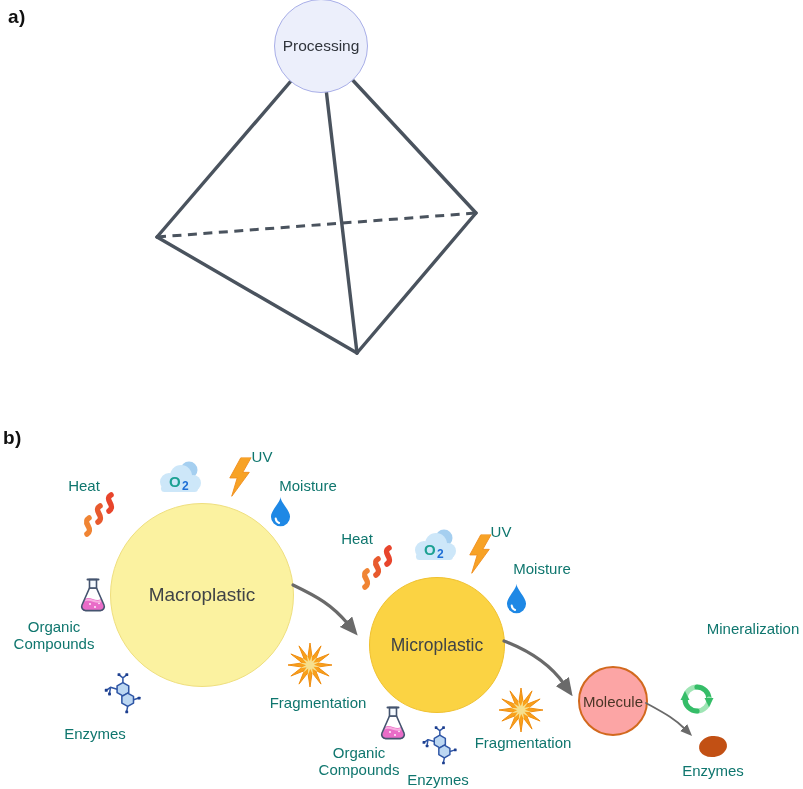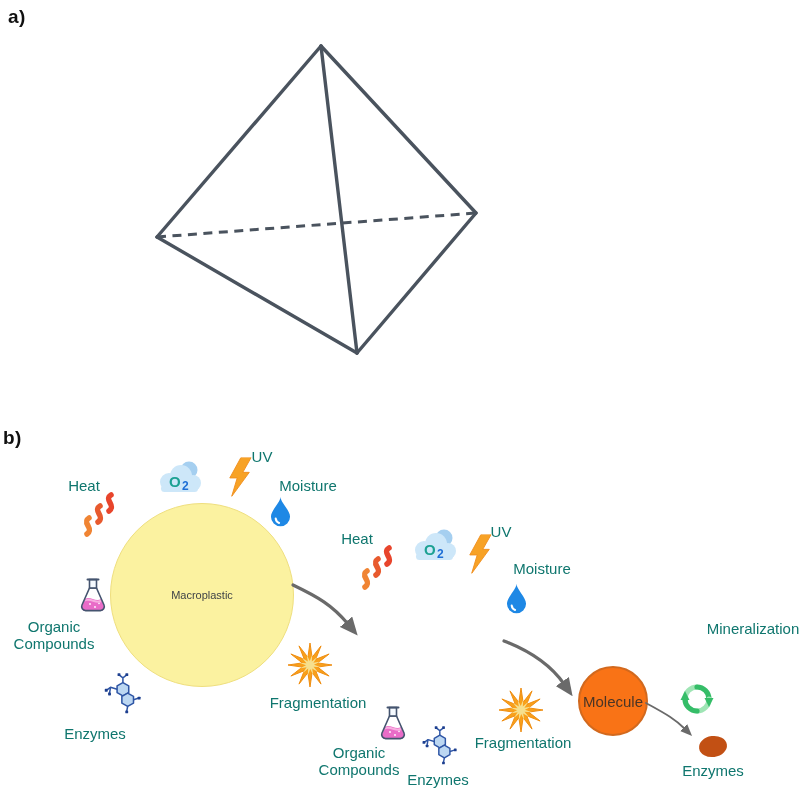--- a/index.html
+++ b/index.html
@@ -15,23 +15,23 @@
     position:absolute;width:94px;height:94px;border-radius:50%;
     background:#ECEFFB;border:1.6px solid #A9AFE8;box-sizing:border-box;
     display:flex;align-items:center;justify-content:center;
     font-size:15.5px;color:#30343B;
   }
   
   .stage{
     position:absolute;border-radius:50%;box-sizing:border-box;
     display:flex;align-items:center;justify-content:center;color:#3F4347;
   }
-  .stage-macro{left:110px;top:503px;width:184px;height:184px;background:#FBF2A0;border:1.6px solid #EFDF7E;font-size:11px;}
+  .stage-macro{left:110px;top:503px;width:184px;height:184px;background:#FBF2A0;border:1.6px solid #EFDF7E;font-size:19px;}
   .stage-micro{left:369px;top:577px;width:136px;height:136px;background:#FBD343;border:1.6px solid #F0C12F;font-size:17.5px;}
-  .stage-molecule{left:578px;top:666px;width:70px;height:70px;background:#f97316;border:2px solid #D2691E;font-size:15px;color:#4A3526;}
+  .stage-molecule{left:578px;top:666px;width:70px;height:70px;background:#fca5a5;border:2px solid #D2691E;font-size:15px;color:#4A3526;}
   .stage-element{
     position:absolute;left:699px;top:736px;width:28px;height:21px;border-radius:50%;
     background:#C25014;transform:rotate(-8deg);
   }
   
   .lbl{
     position:absolute;transform:translate(-50%,-50%);
     font-size:15px;color:#0f766e;white-space:nowrap;text-align:center;line-height:17px;
   }
   svg.icon{position:absolute;overflow:visible;}
@@ -110,25 +110,31 @@
     <g stroke="#4A535E" stroke-width="3.4" stroke-linecap="round">
       <line x1="321" y1="46" x2="157" y2="237"></line>
       <line x1="321" y1="46" x2="476" y2="213"></line>
       <line x1="321" y1="46" x2="357" y2="353"></line>
       <line x1="157" y1="237" x2="357" y2="353"></line>
       <line x1="476" y1="213" x2="357" y2="353"></line>
     </g>
     <line x1="157" y1="237" x2="476" y2="213" stroke="#4A535E" stroke-width="3" stroke-dasharray="9 6.5"></line>
   </svg>
 
+  <div class="node" style="left:274px;top:-1px">
+    <span>Processing</span>
+  </div>
 
   <div class="panel-label" style="left:3px;top:427px">b)</div>
 
   <div class="stage stage-macro">
     <span>Macroplastic</span>
+  </div>
+  <div class="stage stage-micro">
+    <span>Microplastic</span>
   </div>
   <div class="stage stage-molecule">
     <span>Molecule</span>
   </div>
   <div class="stage-element"></div>
   <div class="lbl" style="left:713px;top:770px">Enzymes</div>
 
   <svg class="lines" width="803" height="789" style="left:0;top:0">
     <defs>
       <marker id="ah-big" markerUnits="userSpaceOnUse" markerWidth="18" markerHeight="16" refX="3" refY="8" orient="auto">

